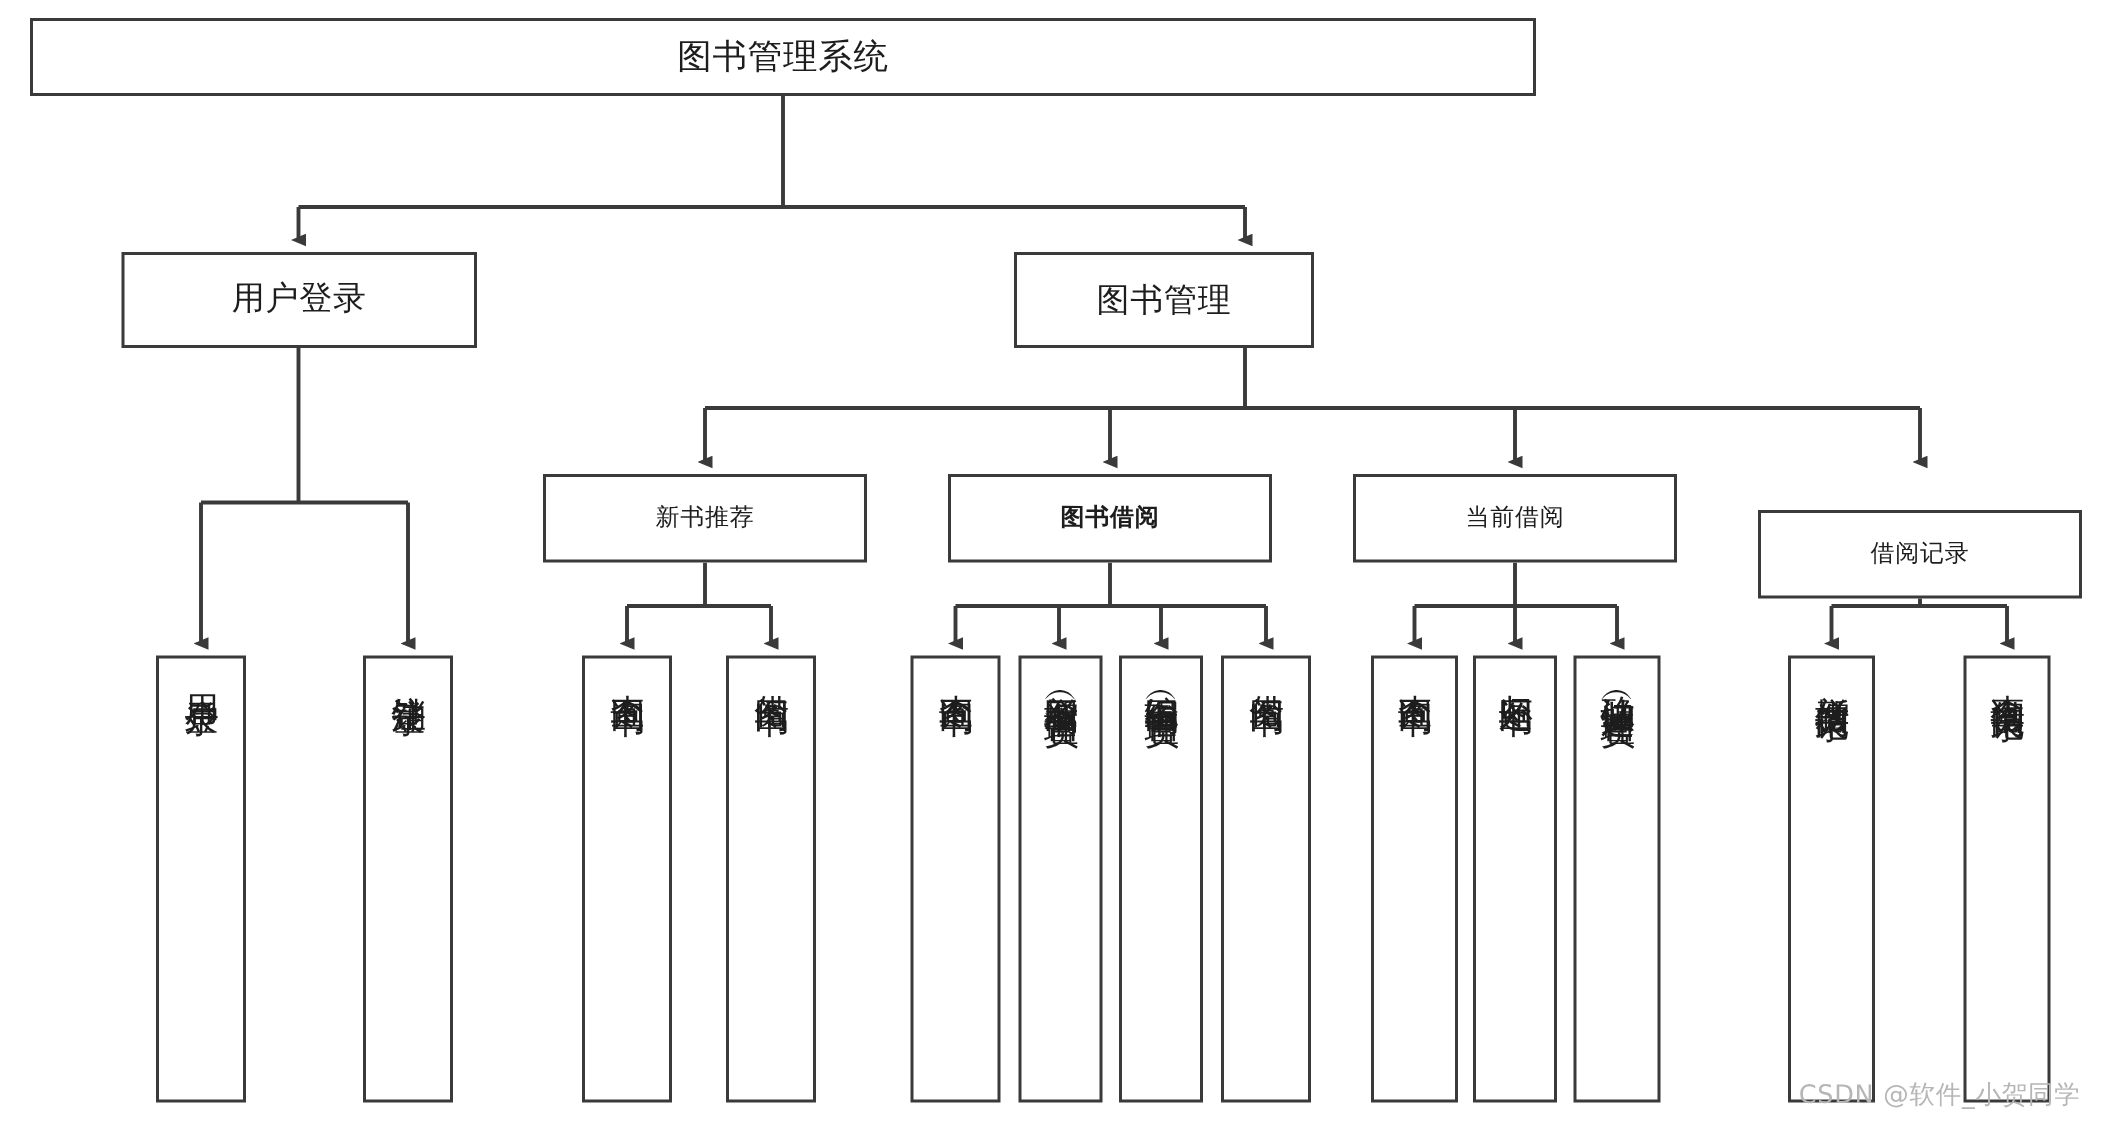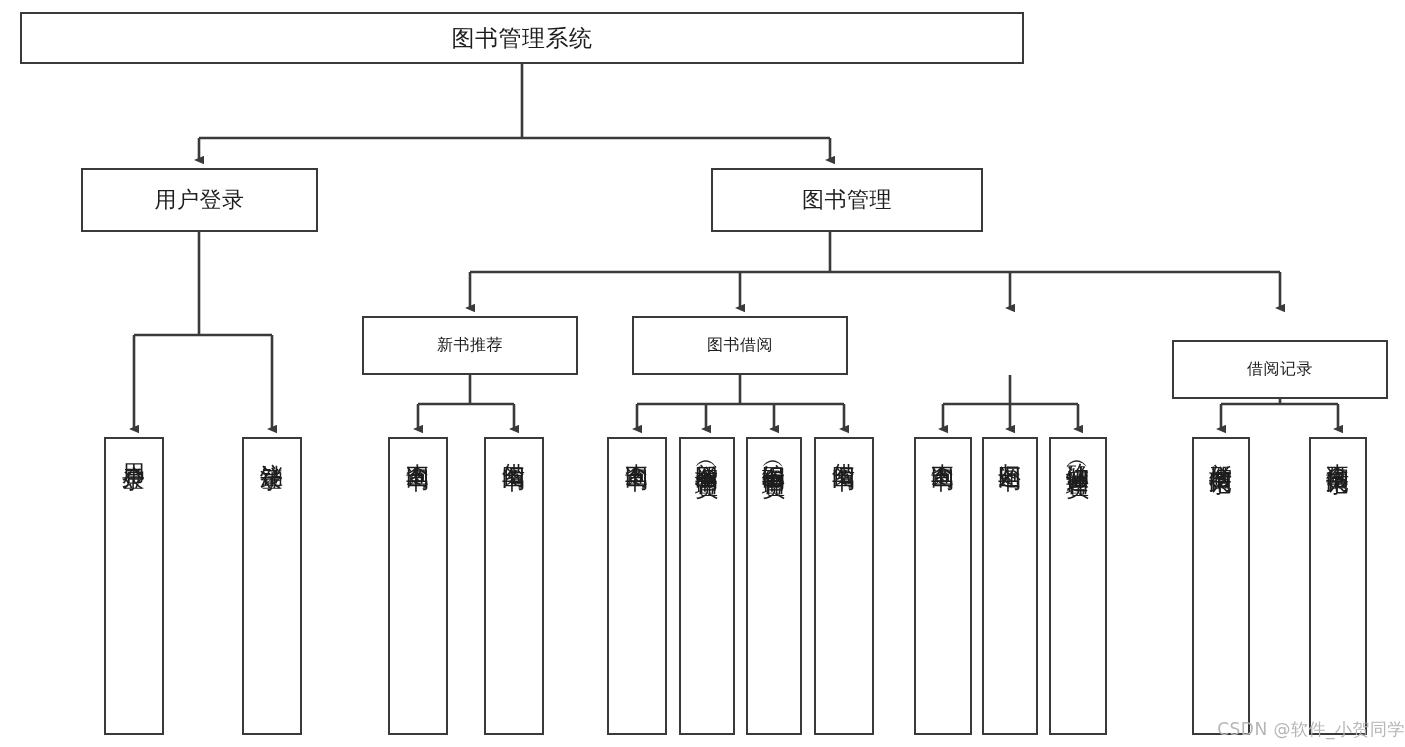--- a/index.html
+++ b/index.html
@@ -59,21 +59,21 @@
     text-orientation: upright;
     -webkit-writing-mode: vertical-rl;
     font-size: 23px;
     line-height: 1.05;
     letter-spacing: 2px;
     white-space: nowrap;
     color: #1d1d1d;
   }
   #watermark {
     position: absolute;
-    right: 0;
+    right: 18px;
     bottom: 6px;
     font-size: 17px;
     color: #b6b6b6;
     letter-spacing: 0.5px;
     z-index: 5;
     white-space: nowrap;
   }
 </style>
 </head>
 <body>
@@ -130,29 +130,32 @@
     </g>
   </svg>
 
   <div class="node level-root" style="left:20px; top:12px; width:1004px; height:52px;">
     <span class="node-label">图书管理系统</span>
   </div>
 
   <div class="node level-mid" style="left:81px; top:168px; width:237px; height:64px;">
     <span class="node-label">用户登录</span>
   </div>
-  <div class="node level-mid" style="left:711px; top:168px; width:272px; height:64px;font-family:Liberation Serif, serif;">
+  <div class="node level-mid" style="left:676px; top:168px; width:200px; height:64px;font-family:Liberation Serif, serif;">
     <span class="node-label">图书管理</span>
   </div>
 
   <div class="node level-cat" style="left:362px; top:316px; width:216px; height:59px;">
     <span class="node-label">新书推荐</span>
   </div>
-  <div class="node level-cat" style="left:632px; top:316px; width:216px; height:59px;">
+  <div class="node level-cat" style="left:632px; top:316px; width:216px; height:59px;font-weight:bold;">
     <span class="node-label">图书借阅</span>
+  </div>
+  <div class="node level-cat" style="left:902px; top:316px; width:216px; height:59px;">
+    <span class="node-label">当前借阅</span>
   </div>
   <div class="node level-cat" style="left:1172px; top:316px; width:216px; height:59px;margin-top:24px;">
     <span class="node-label">借阅记录</span>
   </div>
 
   <div class="node leaf" style="left:104px; top:437px; width:60px; height:298px;">
     <span class="node-label">用户登录</span>
   </div>
   <div class="node leaf" style="left:242px; top:437px; width:60px; height:298px;">
     <span class="node-label">注销登录</span>

